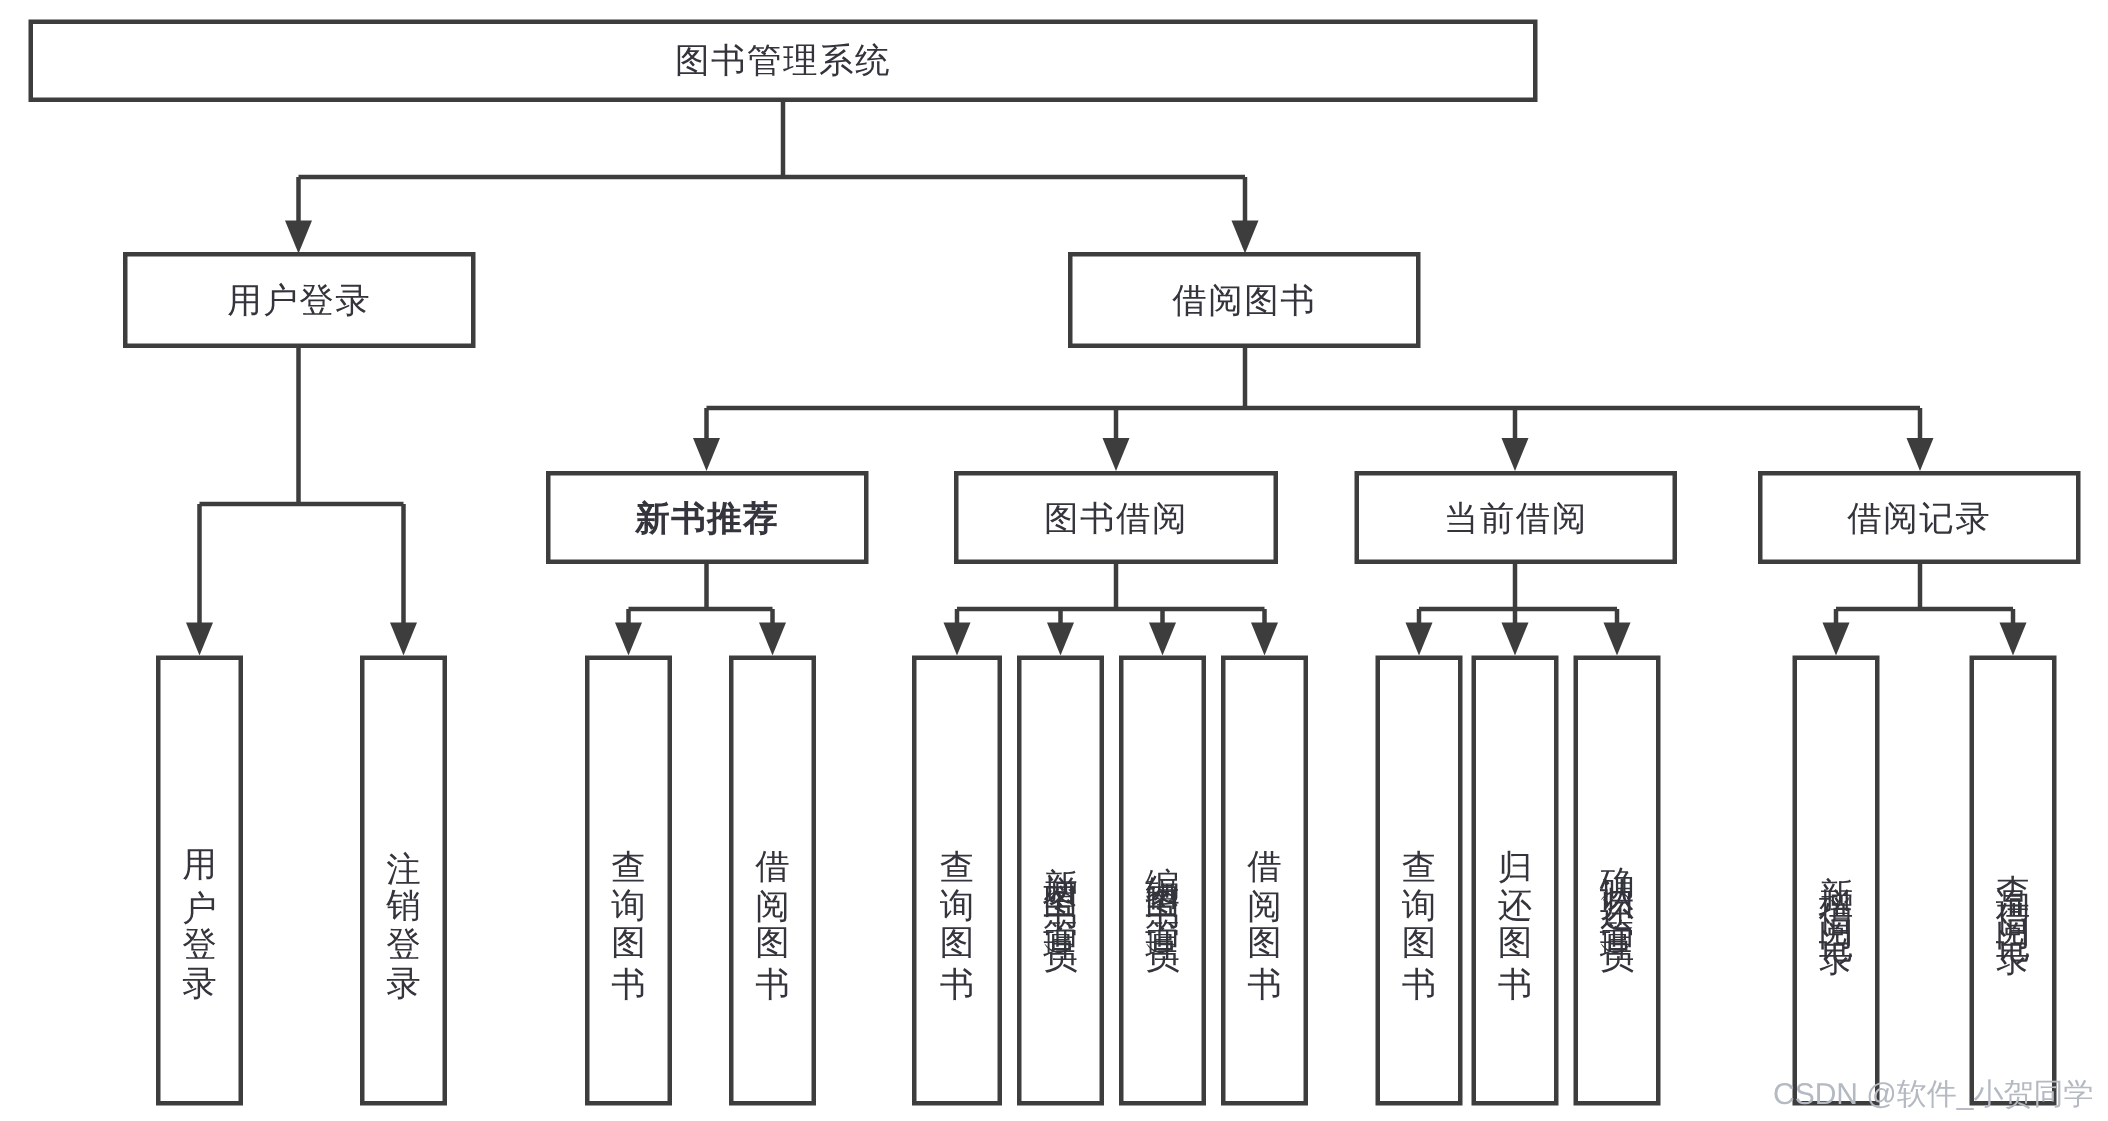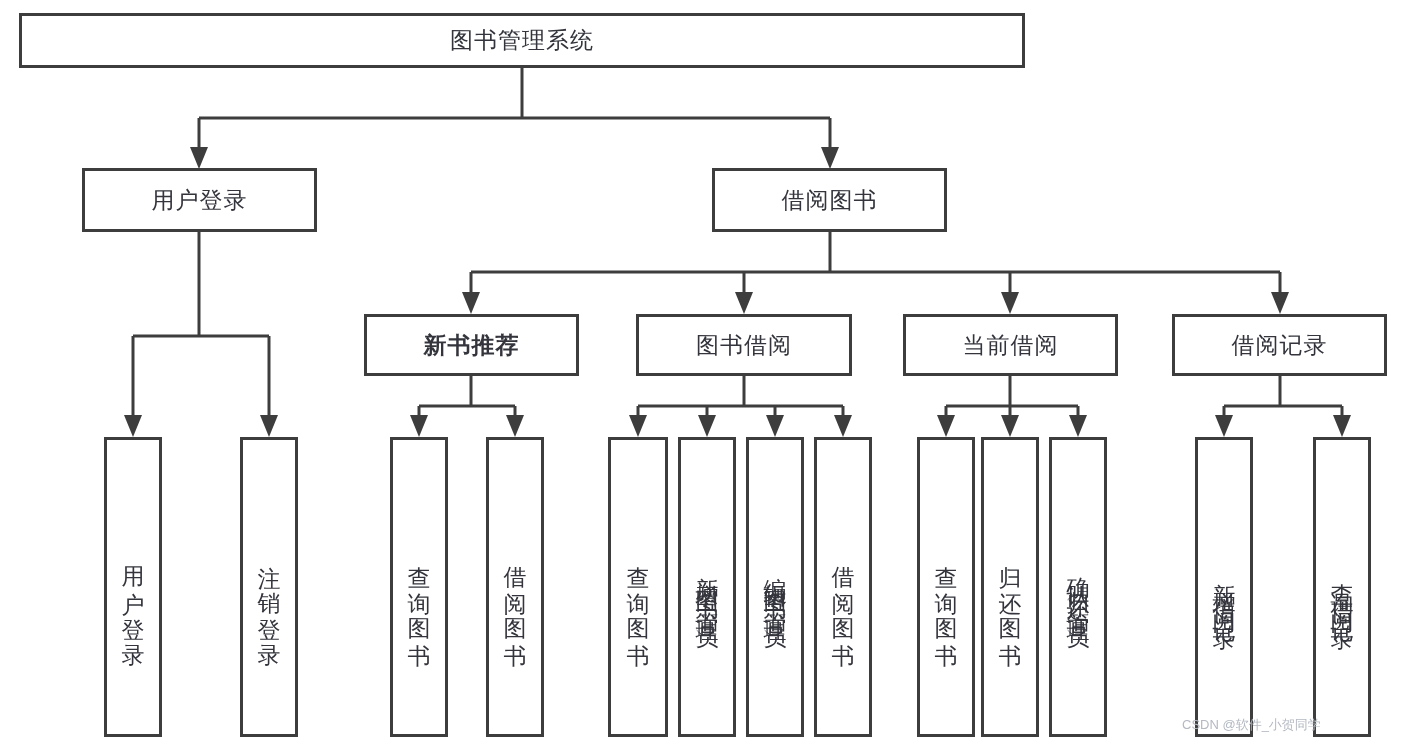--- a/index.html
+++ b/index.html
@@ -32,21 +32,21 @@
   .vbox { width: 58px; height: 300px; top: 437px; }
   .vlabel {
     writing-mode: vertical-rl; text-orientation: upright;
     font-size: 23px; color: var(--text); line-height: 1;
   }
   .v4 { letter-spacing: 26px; margin-bottom: -26px; }
   .v6 { letter-spacing: 9px;  margin-bottom: -9px;  }
   .v9 { letter-spacing: 7px;  margin-bottom: -7px;  }
   .watermark {
     position: absolute; left: 1182px; top: 716px; z-index: 6;
-    font-size: 13px; color: var(--watermark); white-space: nowrap;
+    font-size: 20px; color: var(--watermark); white-space: nowrap;
   }
 </style>
 </head>
 <body>
 
 <div class="canvas">
 
   <svg class="connectors" width="1405" height="747" viewBox="0 0 1405 747">
 
     <line class="ln" x1="522" y1="68" x2="522" y2="118"></line>

